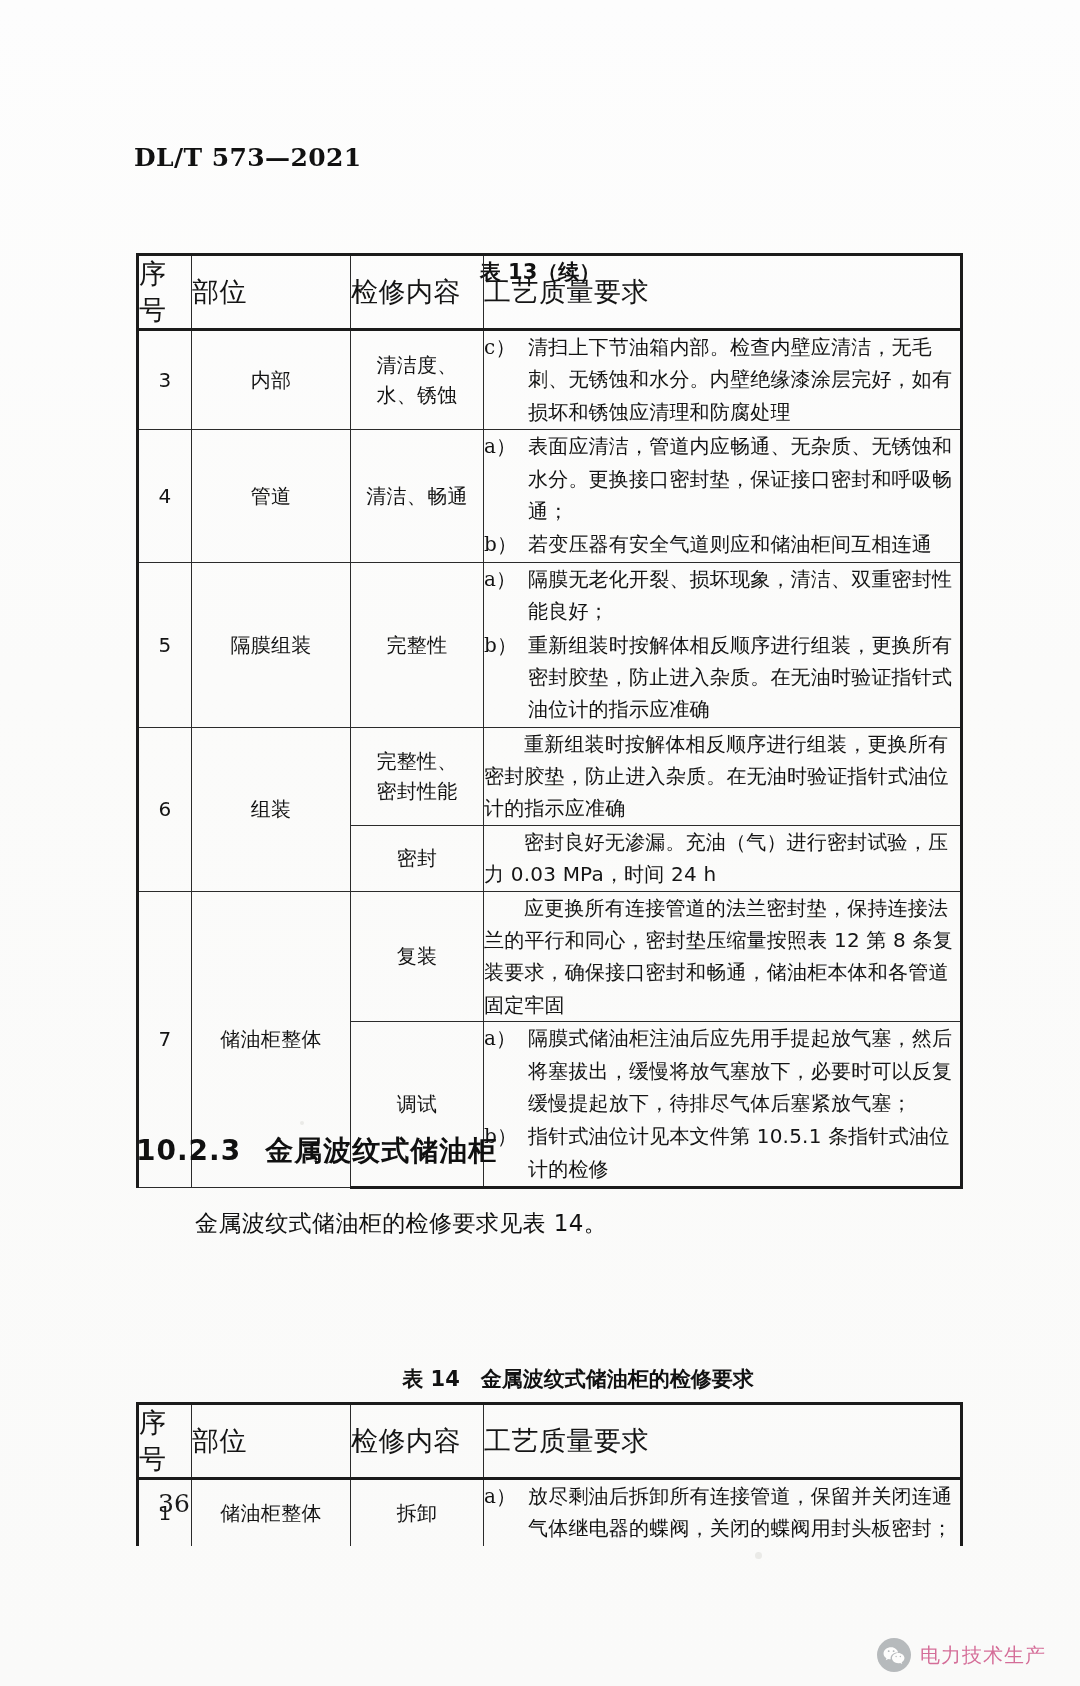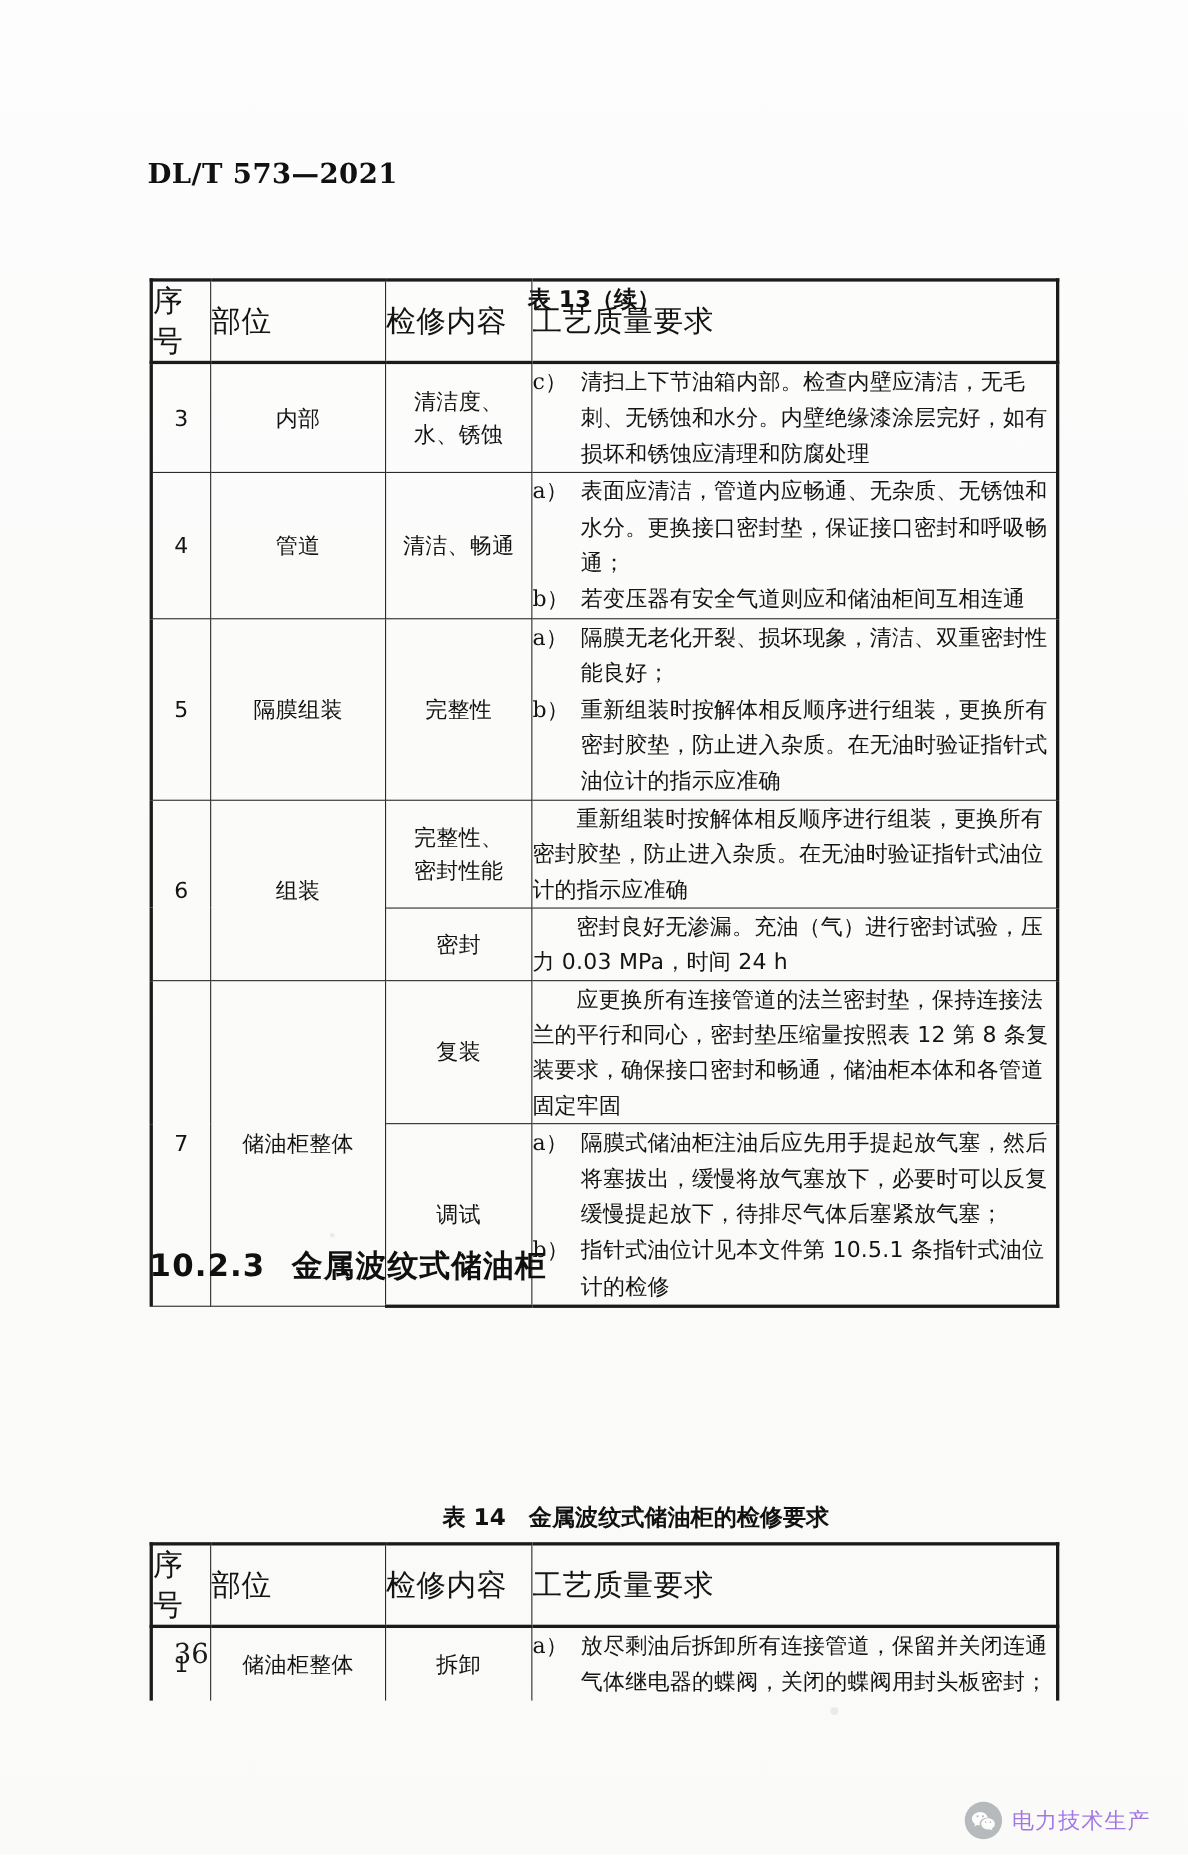--- a/index.html
+++ b/index.html
@@ -189,21 +189,21 @@
     height: 34px;
     border-radius: 50%;
     background: #8e9397;
     display: flex;
     align-items: center;
     justify-content: center;
   }
   .wechat-badge svg { display: block; }
   .watermark-text {
     font-size: 20px;
-    color: #6d28d9;
+    color: #be185d;
     font-family: "DejaVu Sans", "Liberation Sans", sans-serif;
     letter-spacing: 1px;
   }
 
   
   .speck {
     position: absolute;
     background: #d9d9d6;
     border-radius: 50%;
     opacity: 0.5;
@@ -302,20 +302,21 @@
           </ul>
         </td>
       </tr>
     </tbody>
   </table>
 
   <div class="section-heading">
     <span class="num">10.2.3</span><span>金属波纹式储油柜</span>
   </div>
 
+  <div class="body-para">金属波纹式储油柜的检修要求见表 14。</div>
 
   <div class="table-caption caption-14">表 14　金属波纹式储油柜的检修要求</div>
 
   <table class="std-table table-14">
     <tbody>
       <tr class="hdr-row">
         <td class="col-no outer-top left-edge">序号</td>
         <td class="col-part outer-top">部位</td>
         <td class="col-item outer-top">检修内容</td>
         <td class="col-req outer-top right-edge">工艺质量要求</td>

